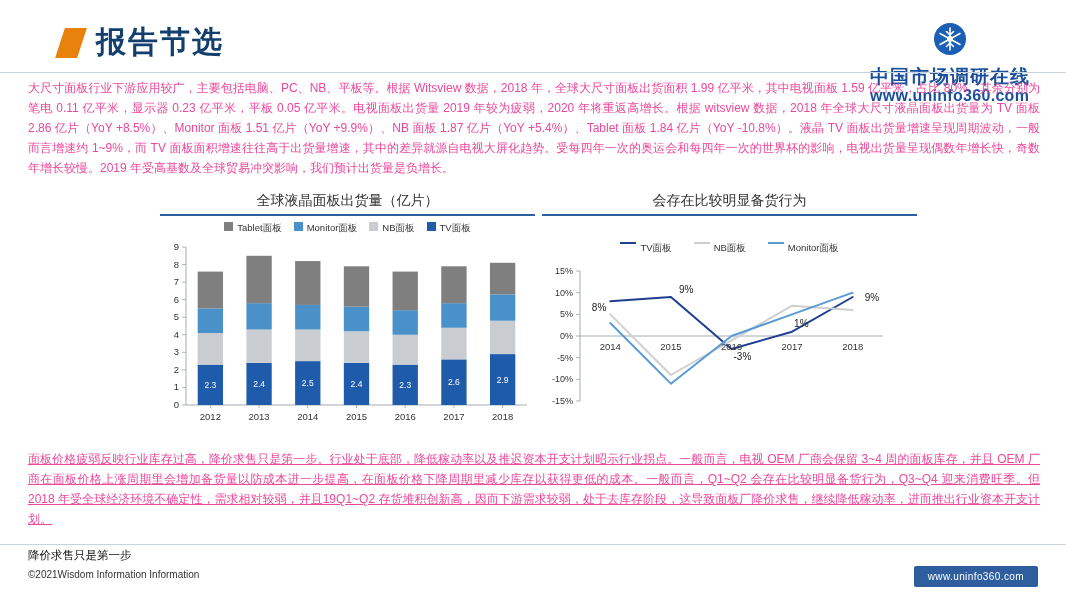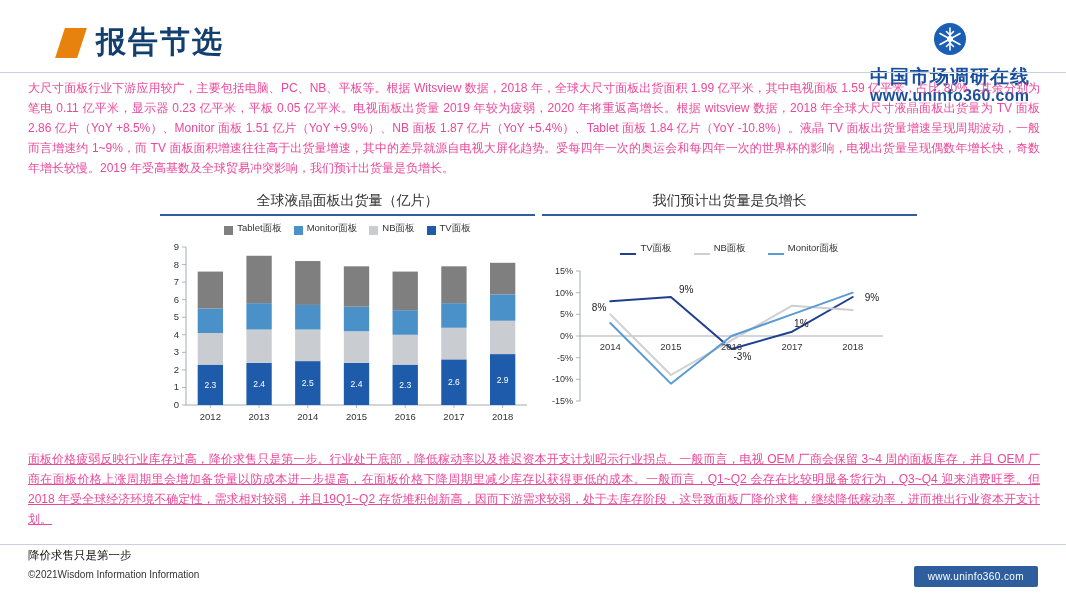--- a/index.html
+++ b/index.html
@@ -28,21 +28,21 @@
   .para-bottom{top:449px;text-decoration:underline;}
 
   
   .chart-box{position:absolute;top:192px;height:256px;}
   .chart-left{left:160px;width:375px;}
   .chart-right{left:542px;width:375px;}
   .chart-title{font-size:14px;color:#333;text-align:center;padding-bottom:4px;}
   .chart-title-rule{height:2px;background:#2e5f9e;margin:0 0 6px 0;}
   .legend{display:flex;justify-content:center;gap:12px;font-size:9.5px;color:#333;
     margin-bottom:6px;}
-  .legend-item{display:flex;align-items:flex-end;gap:4px;}
+  .legend-item{display:flex;align-items:flex-start;gap:4px;}
   .swatch{width:9px;height:9px;display:inline-block;}
   .legend-line{width:16px;height:0;border-top:2px solid #000;display:inline-block;}
 
   .plot{position:relative;}
   svg{display:block;}
 
   
   .footer-rule{position:absolute;left:0;top:544px;width:1066px;height:1px;background:#c9d3de;}
   .footer-cn{position:absolute;left:28px;top:548px;font-size:11.5px;color:#111;}
   .footer-en{position:absolute;left:28px;top:569px;font-size:10px;color:#333;}
@@ -173,21 +173,21 @@
         <rect x="329.9771428571429" y="79.73333333333333" width="25.331428571428575" height="33.355555555555554" fill="#c9cdd2"></rect>
         <rect x="329.9771428571429" y="53.400000000000006" width="25.331428571428575" height="26.33333333333333" fill="#4a90c9"></rect>
         <rect x="329.9771428571429" y="21.800000000000015" width="25.331428571428575" height="31.59999999999999" fill="#7f7f7f"></rect>
         <text x="342.64285714285717" y="179" font-size="9.5" fill="#333" font-family="&quot;Liberation Sans&quot;, sans-serif" text-anchor="middle">2018</text>
         <line x1="342.64285714285717" y1="164" x2="342.64285714285717" y2="167" stroke="#9aa4ae" stroke-width="0.8"></line>
       </svg>
   </div>
 </div>
 
 <div class="chart-box chart-right">
-  <div class="chart-title">我们预计出货量是负增长</div>
+  <div class="chart-title">会存在比较明显备货行为</div>
   <div class="chart-title-rule"></div>
   <div class="legend" style="margin-top:26px;gap:22px;">
     <span class="legend-item">
       <span class="legend-line" style="border-top-color:#1f3f8f"></span>
       <span>TV面板</span>
     </span>
     <span class="legend-item">
       <span class="legend-line" style="border-top-color:#cfcfcf"></span>
       <span>NB面板</span>
     </span>

